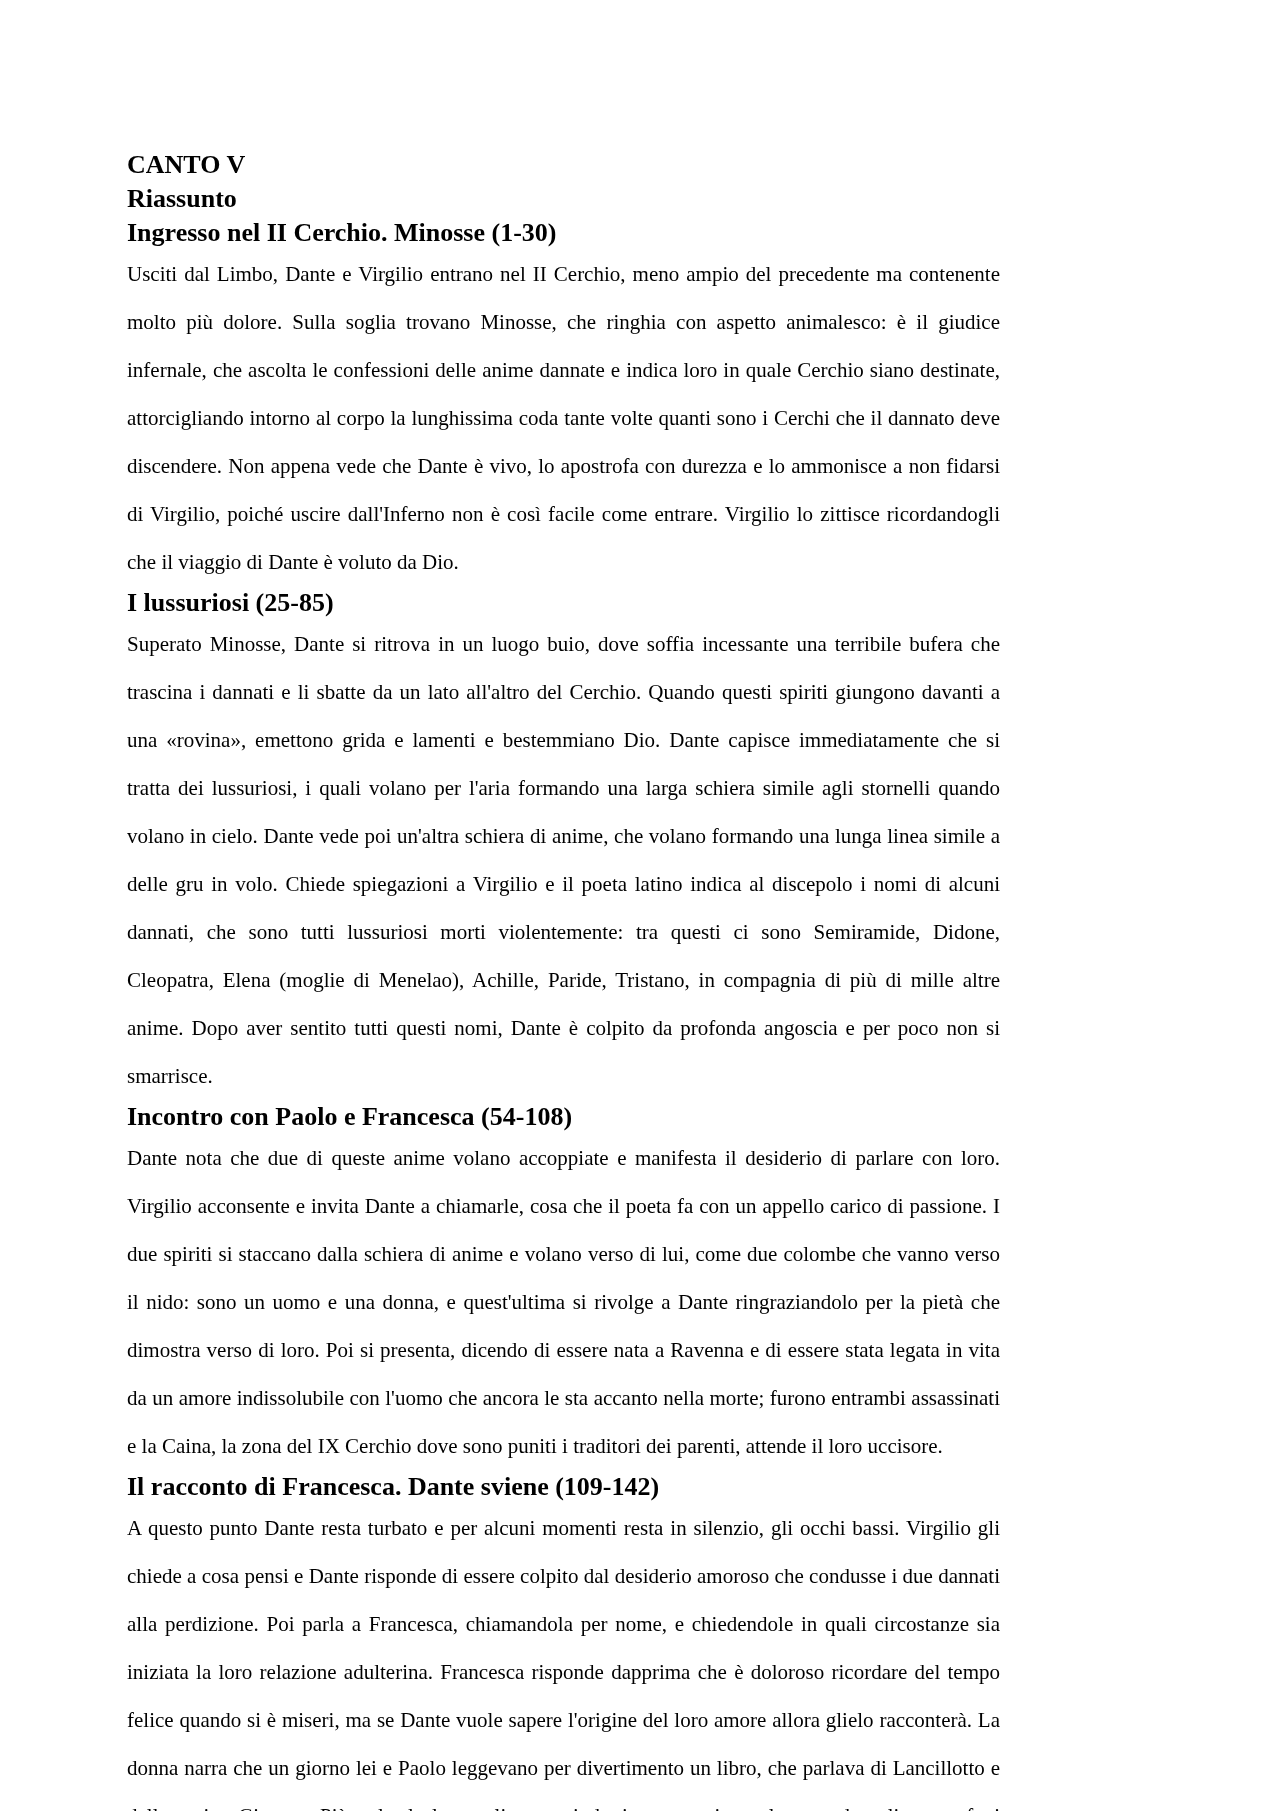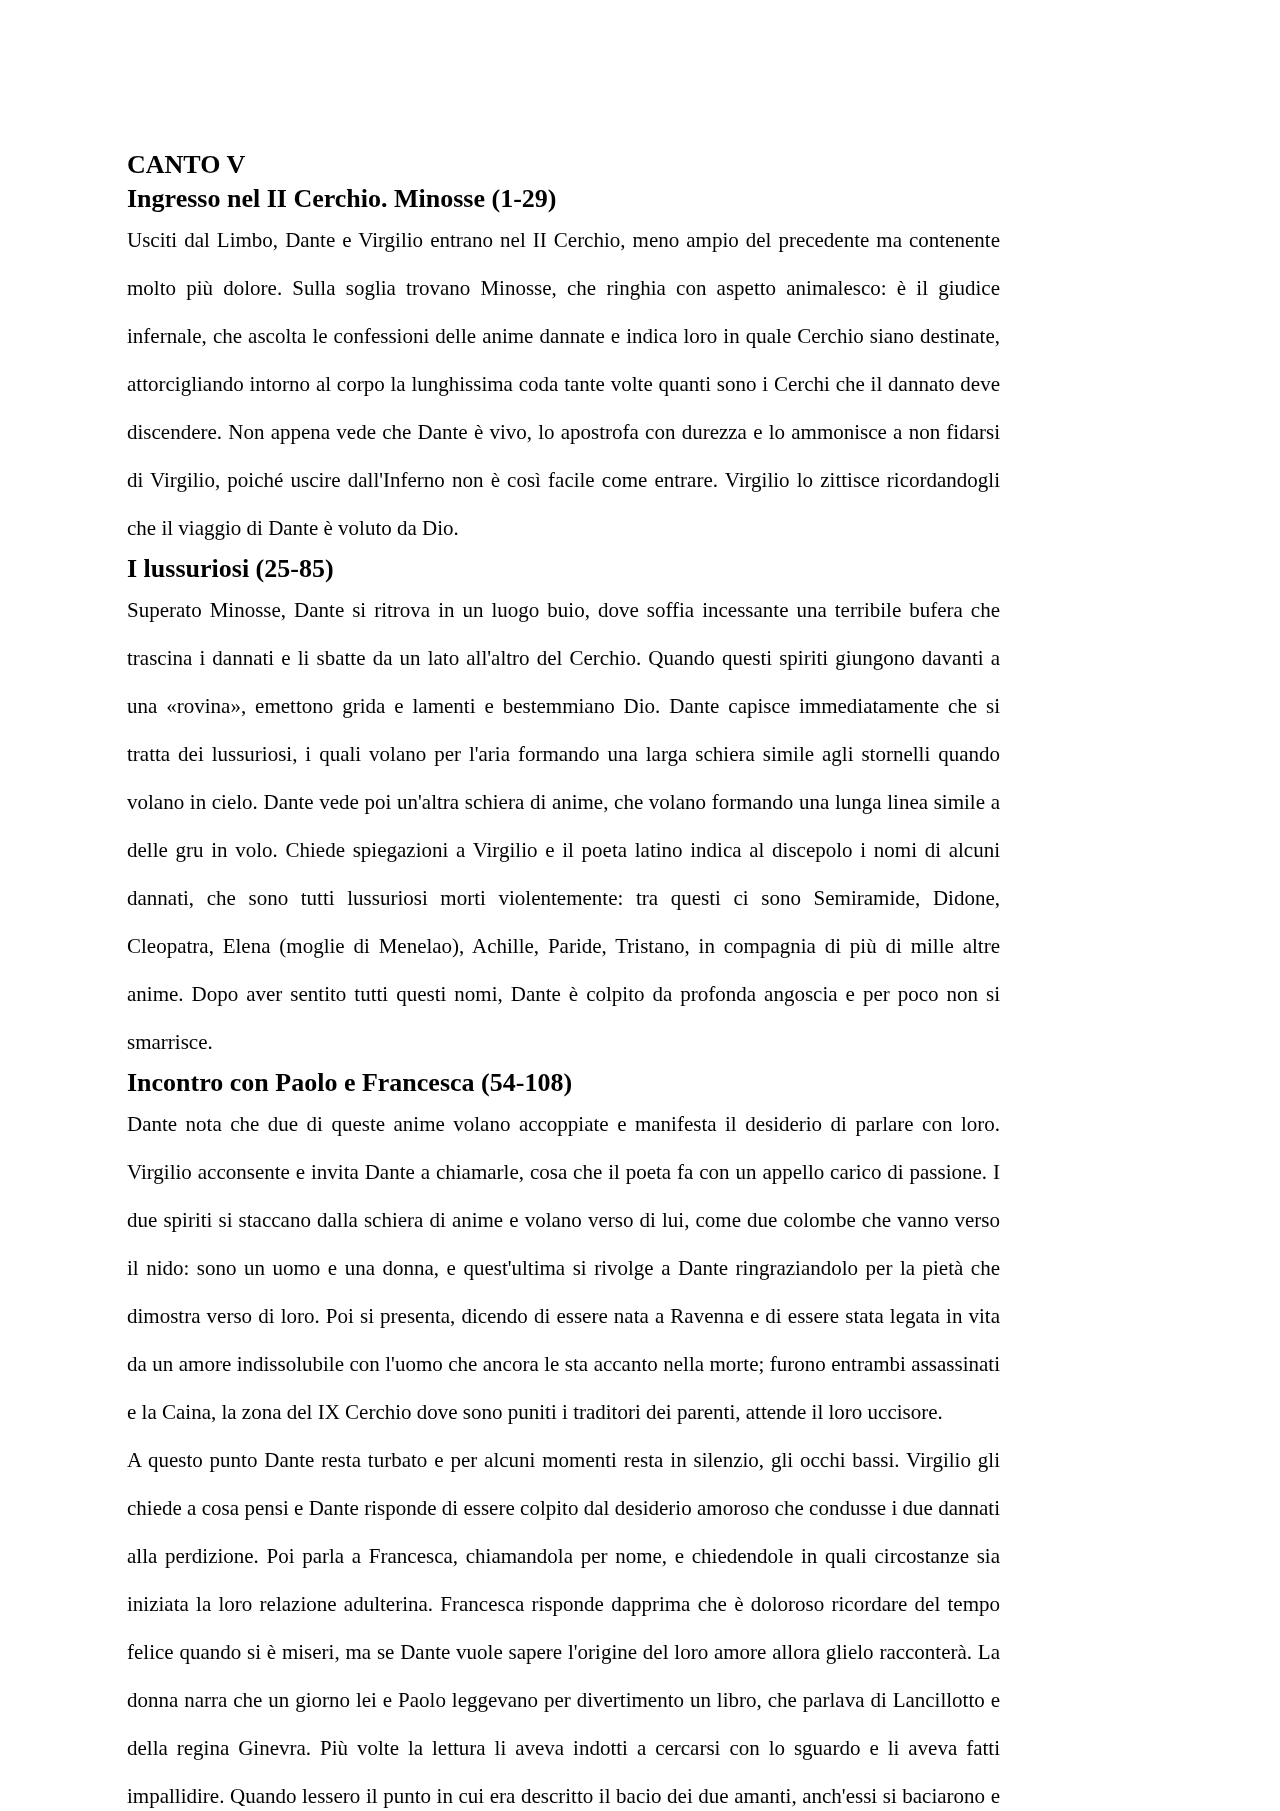--- a/index.html
+++ b/index.html
@@ -40,33 +40,35 @@
     text-justify: inter-word;
   }
 </style>
 </head>
 <body>
 
 <div class="page">
 
   <h1 class="doc-title">CANTO V</h1>
 
+  <h2 class="doc-subtitle">Riassunto</h2>
 
   <section>
-    <h3 class="section-heading">Ingresso nel II Cerchio. Minosse (1-29)</h3>
+    <h3 class="section-heading">Ingresso nel II Cerchio. Minosse (1-30)</h3>
     <p class="section-body">Usciti dal Limbo, Dante e Virgilio entrano nel II Cerchio, meno ampio del precedente ma contenente molto più dolore. Sulla soglia trovano Minosse, che ringhia con aspetto animalesco: è il giudice infernale, che ascolta le confessioni delle anime dannate e indica loro in quale Cerchio siano destinate, attorcigliando intorno al corpo la lunghissima coda tante volte quanti sono i Cerchi che il dannato deve discendere. Non appena vede che Dante è vivo, lo apostrofa con durezza e lo ammonisce a non fidarsi di Virgilio, poiché uscire dall'Inferno non è così facile come entrare. Virgilio lo zittisce ricordandogli che il viaggio di Dante è voluto da Dio.</p>
   </section>
 
   <section>
     <h3 class="section-heading">I lussuriosi (25-85)</h3>
     <p class="section-body">Superato Minosse, Dante si ritrova in un luogo buio, dove soffia incessante una terribile bufera che trascina i dannati e li sbatte da un lato all'altro del Cerchio. Quando questi spiriti giungono davanti a una «rovina», emettono grida e lamenti e bestemmiano Dio. Dante capisce immediatamente che si tratta dei lussuriosi, i quali volano per l'aria formando una larga schiera simile agli stornelli quando volano in cielo.  Dante vede poi un'altra schiera di anime, che volano formando una lunga linea simile a delle gru in volo. Chiede spiegazioni a Virgilio e il poeta latino indica al discepolo i nomi di alcuni dannati, che sono tutti lussuriosi morti violentemente: tra questi ci sono Semiramide, Didone, Cleopatra, Elena (moglie di Menelao), Achille, Paride, Tristano, in compagnia di più di mille altre anime. Dopo aver sentito tutti questi nomi, Dante è colpito da profonda angoscia e per poco non si smarrisce.</p>
   </section>
 
   <section>
     <h3 class="section-heading">Incontro con Paolo e Francesca (54-108)</h3>
     <p class="section-body">Dante nota che due di queste anime volano accoppiate e manifesta il desiderio di parlare con loro. Virgilio acconsente e invita Dante a chiamarle, cosa che il poeta fa con un appello carico di passione. I due spiriti si staccano dalla schiera di anime e volano verso di lui, come due colombe che vanno verso il nido: sono un uomo e una donna, e quest'ultima si rivolge a Dante ringraziandolo per la pietà che dimostra verso di loro. Poi si presenta, dicendo di essere nata a Ravenna e di essere stata legata in vita da un amore indissolubile con l'uomo che ancora le sta accanto nella morte; furono entrambi assassinati e la Caina, la zona del IX Cerchio dove sono puniti i traditori dei parenti, attende il loro uccisore.</p>
   </section>
 
   <section>
+    <h3 class="section-heading">Il racconto di Francesca. Dante sviene (109-142)</h3>
     <p class="section-body">A questo punto Dante resta turbato e per alcuni momenti resta in silenzio, gli occhi bassi. Virgilio gli chiede a cosa pensi e Dante risponde di essere colpito dal desiderio amoroso che condusse i due dannati alla perdizione. Poi parla a Francesca, chiamandola per nome, e chiedendole in quali circostanze sia iniziata la loro relazione adulterina. Francesca risponde dapprima che è doloroso ricordare del tempo felice quando si è miseri, ma se Dante vuole sapere l'origine del loro amore allora glielo racconterà. La donna narra che un giorno lei e Paolo leggevano per divertimento un libro, che parlava di Lancillotto e della regina Ginevra. Più volte la lettura li aveva indotti a cercarsi con lo sguardo e li aveva fatti impallidire. Quando lessero il punto in cui era descritto il bacio dei due amanti, anch'essi si baciarono e interruppero la lettura del libro, che fece da mezzano della loro relazione amorosa.</p>
   </section>
 
 </div>
 
 </body></html>

